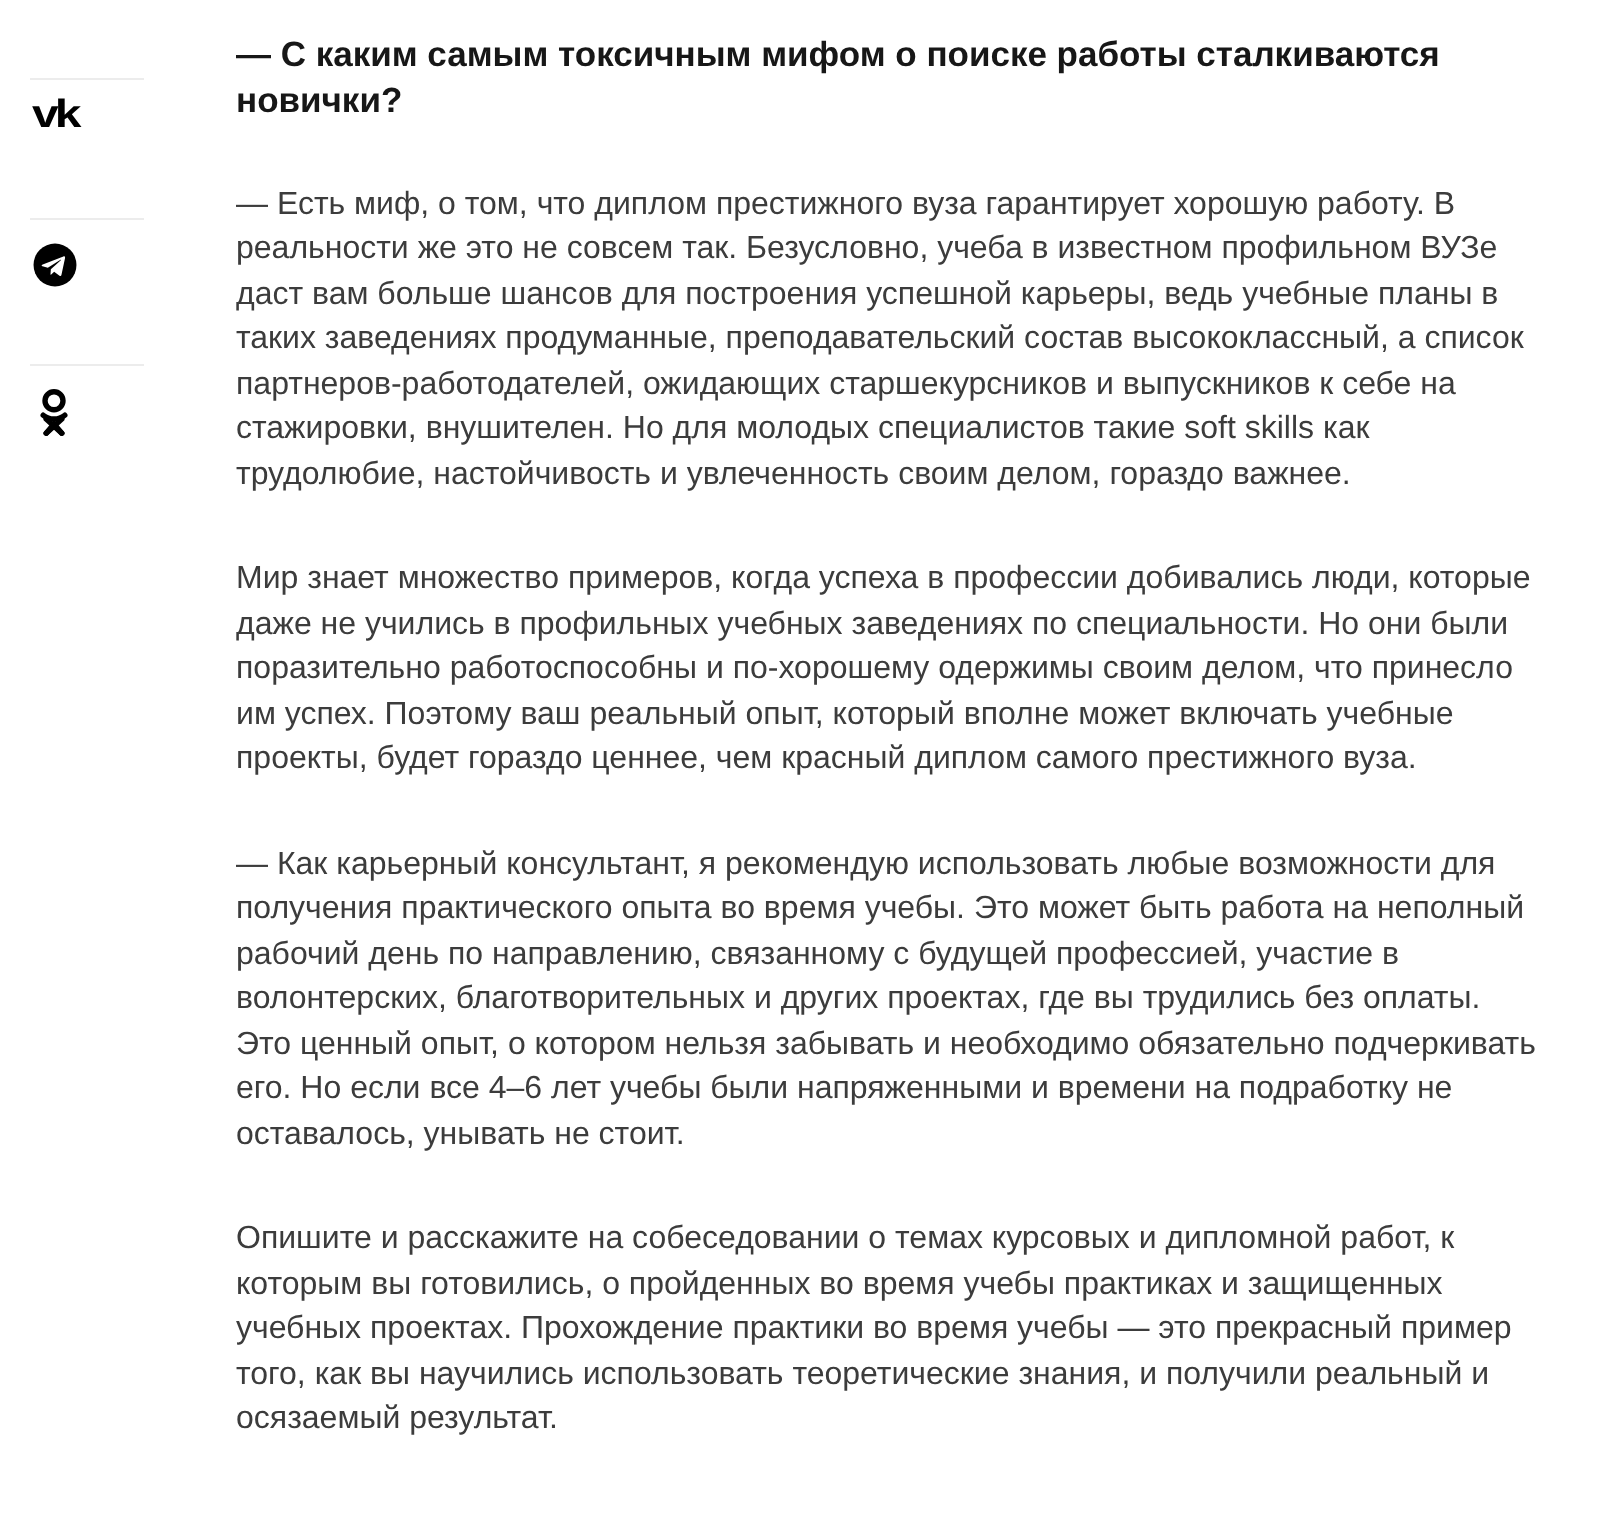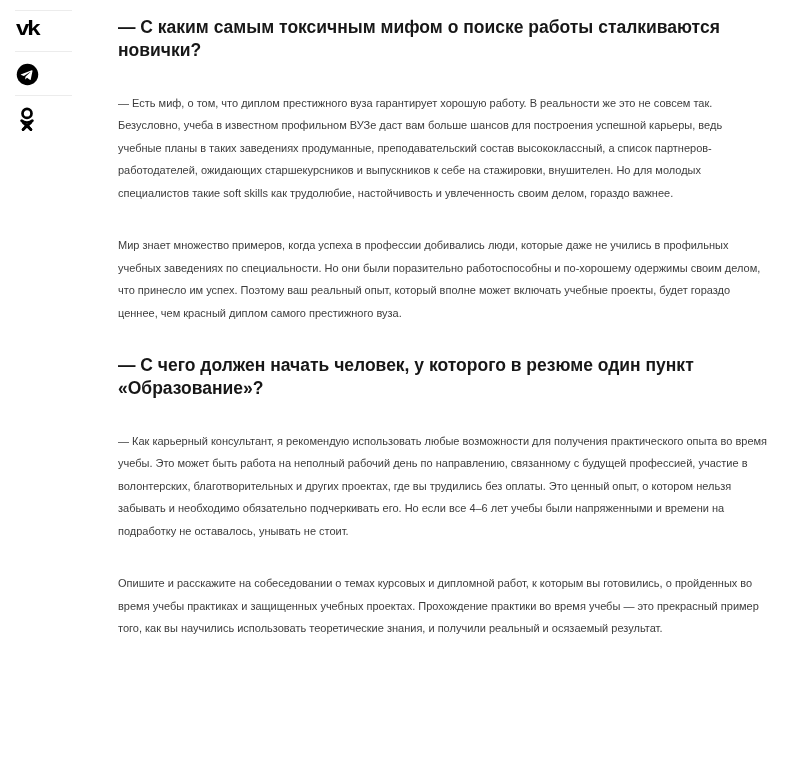--- a/index.html
+++ b/index.html
@@ -19,20 +19,21 @@
     position: absolute;
     left: 15px;
     top: 10px;
     width: 57px;
   }
   .share-item {
     border-top: 1px solid #ececec;
     padding: 11px 0 9px 1px;
     cursor: pointer;
     min-height: 39px;
+    margin-top: 29px;
   }
   .vk-word {
     display: inline-block;
     font-weight: 700;
     font-size: 24px;
     letter-spacing: -2px;
     color: #000000;
     line-height: 16px;
     transform: scaleY(0.82);
     transform-origin: top left;
@@ -49,21 +50,21 @@
   }
   .question {
     font-size: 17.5px;
     font-weight: 700;
     color: #171717;
     line-height: 1.3;
     margin: 30px 0 0 0;
   }
   .question.first { margin-top: 0; }
   .answer {
-    font-size: 11px;
+    font-size: 16px;
     line-height: 22.5px;
     color: #3c3c3c;
     margin: 30px 0 0 0;
   }
   .inline-link {
     color: inherit;
     text-underline-offset: 2px;
     cursor: pointer;
   }
 </style>
@@ -97,21 +98,20 @@
   </aside>
 
   <main class="content">
 
     <h3 class="question first">— С каким самым токсичным мифом о поиске работы сталкиваются новички?</h3>
 
     <p class="answer">— Есть миф, о том, что диплом престижного вуза гарантирует хорошую работу. В реальности же это не совсем так. Безусловно, учеба в известном профильном ВУЗе даст вам больше шансов для построения успешной карьеры, ведь учебные планы в таких заведениях продуманные, преподавательский состав высококлассный, а список партнеров-работодателей, ожидающих старшекурсников и выпускников к себе на стажировки, внушителен. Но для молодых специалистов такие soft skills как трудолюбие, настойчивость и увлеченность своим делом, гораздо важнее.</p>
 
     <p class="answer"><span>Мир знает множество примеров, когда успеха в профессии добивались люди, которые даже не учились в профильных учебных заведениях по специальности. Но они были поразительно работоспособны и по-хорошему одержимы своим делом, что принесло им успех. Поэтому ваш реальный опыт, который вполне может </span><a class="inline-link">включать</a><span> учебные проекты, будет гораздо ценнее, чем красный диплом самого престижного вуза.</span></p>
 
-    <h3 class="question">— С чего должен начать человек, у которого в резюме один пункт «Образование»?</h3>
 
     <p class="answer"><span>— Как карьерный консультант, я рекомендую использовать любые возможности для получения практического опыта во время учебы. Это может быть работа на неполный рабочий день по направлению, связанному с будущей профессией, участие в волонтерских, благотворительных и других проектах, где вы трудились без оплаты. Это ценный опыт, о котором нельзя забывать и </span><a class="inline-link">необходимо</a><span> обязательно подчеркивать его. Но если все 4–6 лет учебы были напряженными и времени на подработку не оставалось, унывать не стоит.</span></p>
 
     <p class="answer">Опишите и расскажите на собеседовании о темах курсовых и дипломной работ, к которым вы готовились, о пройденных во время учебы практиках и защищенных учебных проектах. Прохождение практики во время учебы — это прекрасный пример того, как вы научились использовать теоретические знания, и получили реальный и осязаемый результат.</p>
 
   </main>
 
 </div>
 
 </body></html>

